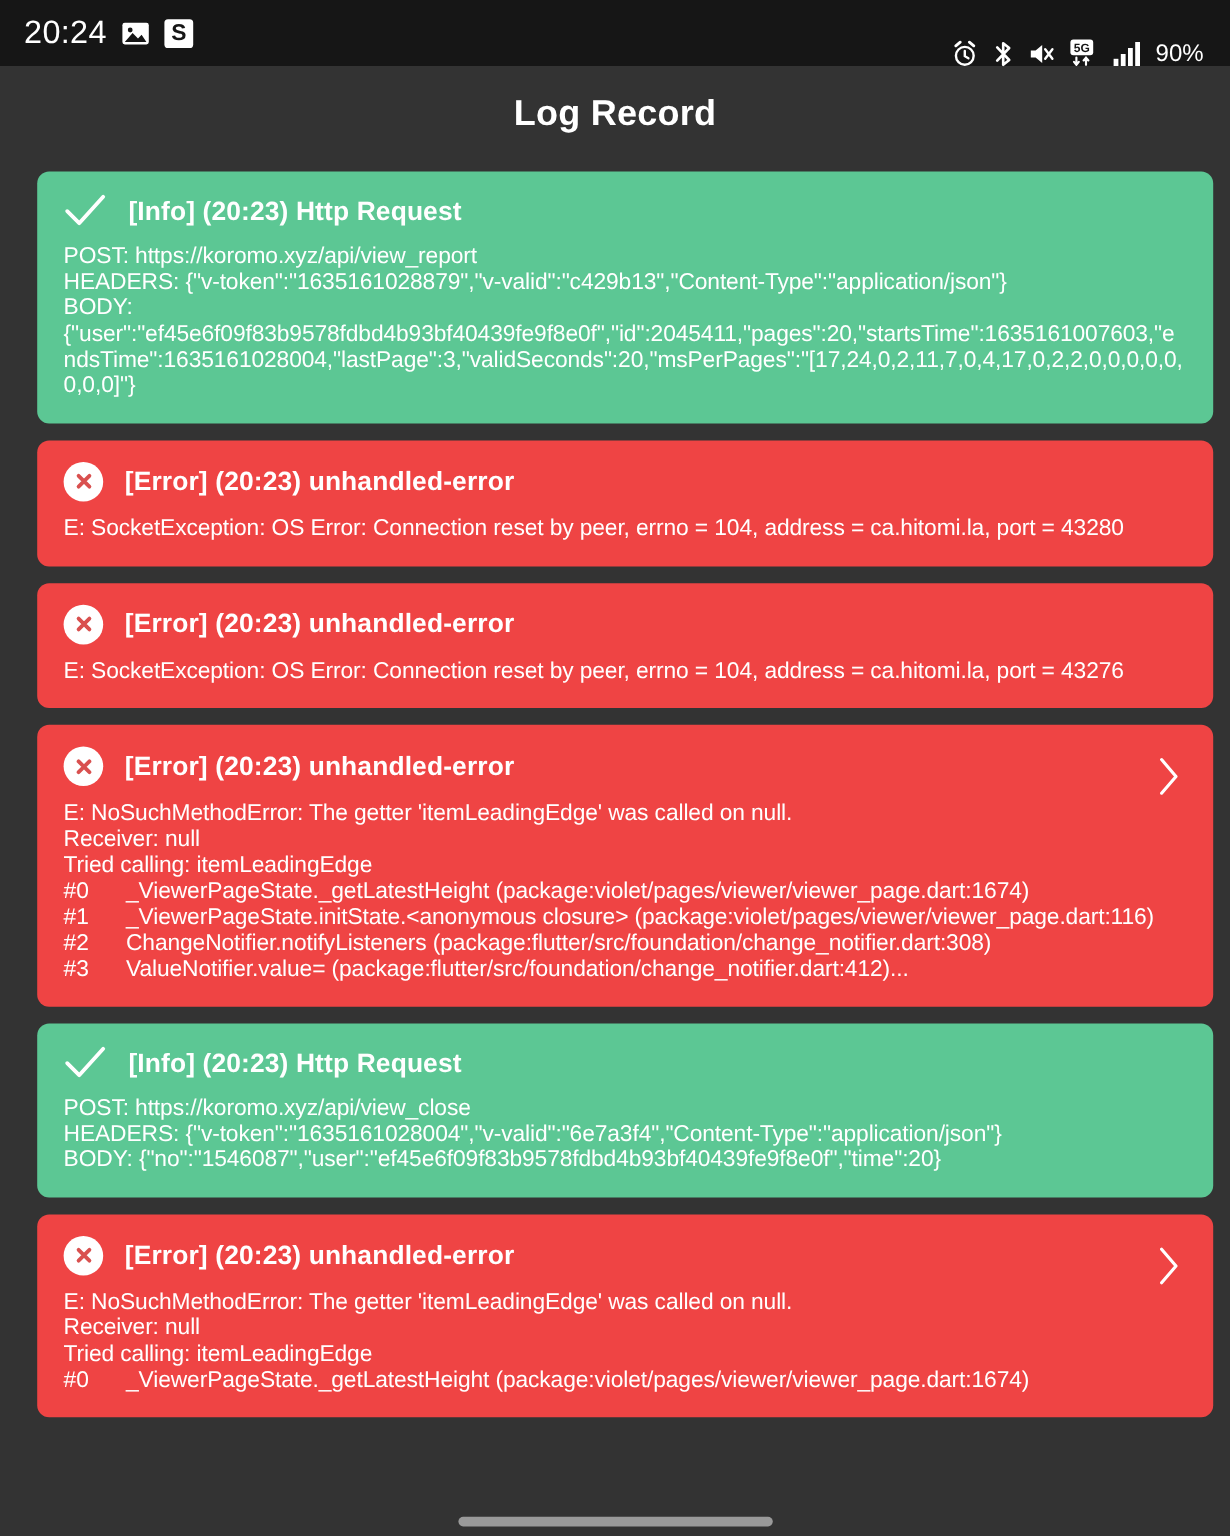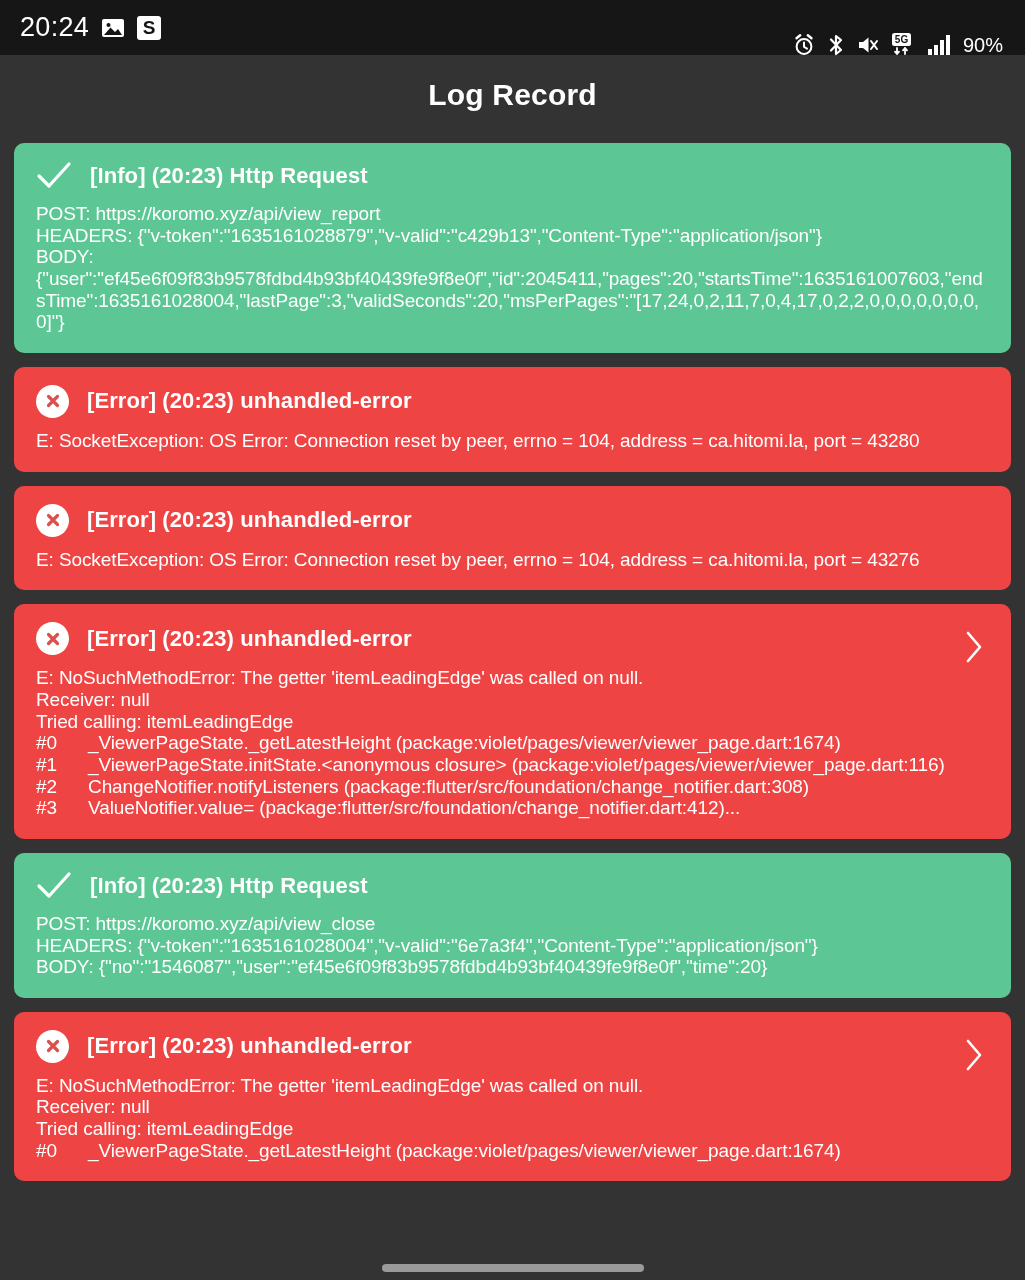--- a/index.html
+++ b/index.html
@@ -33,21 +33,21 @@
     display:flex; align-items:center; justify-content:center;
   }
   .appbar-title{
     color:#ffffff; font-size:30px; font-weight:bold; letter-spacing:.2px;
   }
 
   
   .loglist{
     padding:8px 14px 0 14px;
     display:flex; flex-direction:column; gap:14px;
-    height:1145px; overflow:hidden;
+    height:1145px; overflow:hidden;margin-left:17px;
   }
   .card{
     border-radius:10px;
     padding:18px 22px 20px 22px;
     position:relative;
     color:#ffffff;
   }
   .card.info{ background:#5cc794; }
   .card.error{ background:#ef4444; }
 

